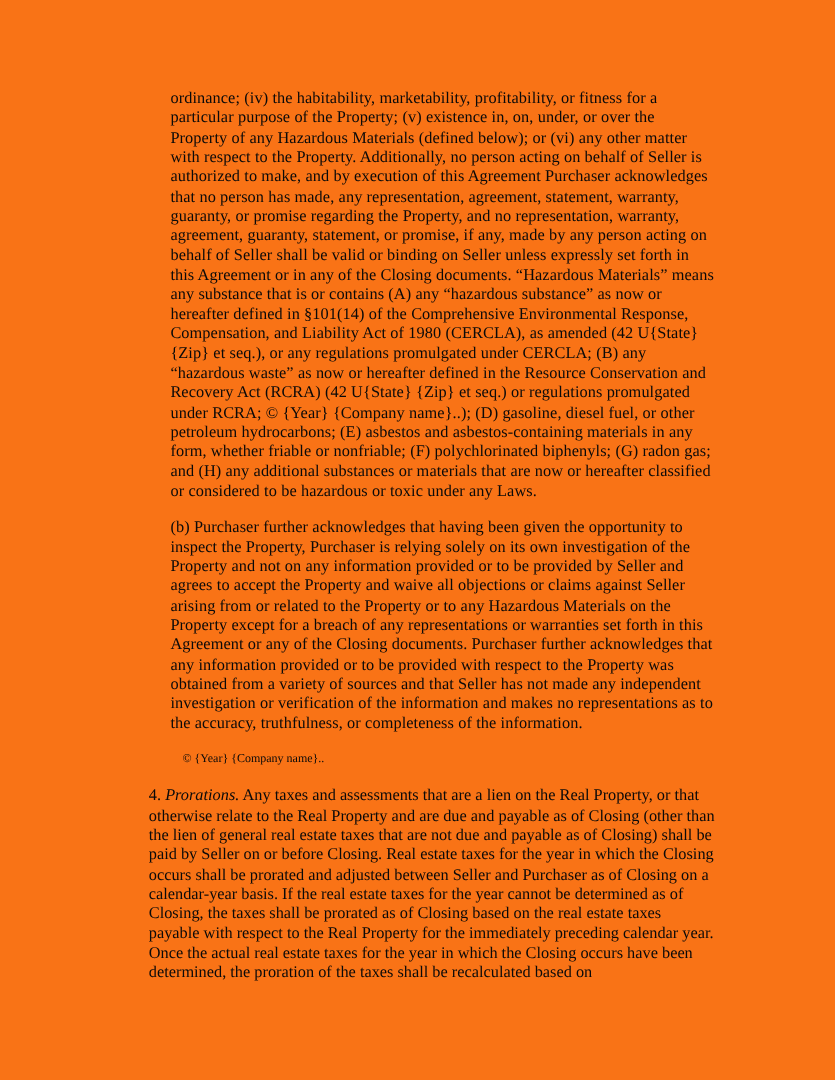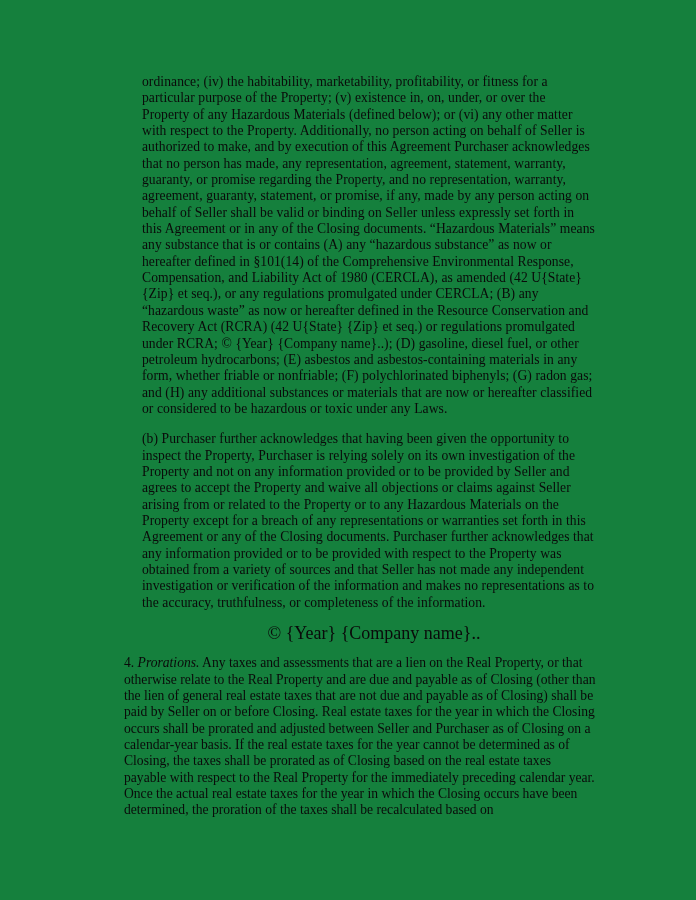--- a/index.html
+++ b/index.html
@@ -15,21 +15,21 @@
     overflow: hidden;
     font-family: "Liberation Serif", "DejaVu Serif", serif;
     color: #0a0a0a;
     -webkit-font-smoothing: antialiased;
   }
 
   
   .page {
     position: absolute;
     inset: 0;
-    background: #15803d;
+    background: #f97316;
   }
 
   
   .text-column {
     position: absolute;
     left: 124px;
     top: 74px;
     width: 472px;
   }
 
@@ -41,23 +41,23 @@
     text-align: left;
     letter-spacing: 0.005em;
     word-spacing: 0.004em;
     hyphens: none;
   }
 
   
   p.credit-line {
     margin: 0 0 14px 0;
     padding: 0 0 0 28px;
-    font-size: 18px;
+    font-size: 10px;
     line-height: 16.35px;
-    text-align: center;
+    text-align: left;
   }
 
   
   p.section-para {
     margin: 4px 0 14px 0;
     padding: 0;
     font-size: 13.6px;
     line-height: 16.35px;
     text-align: left;
   }

